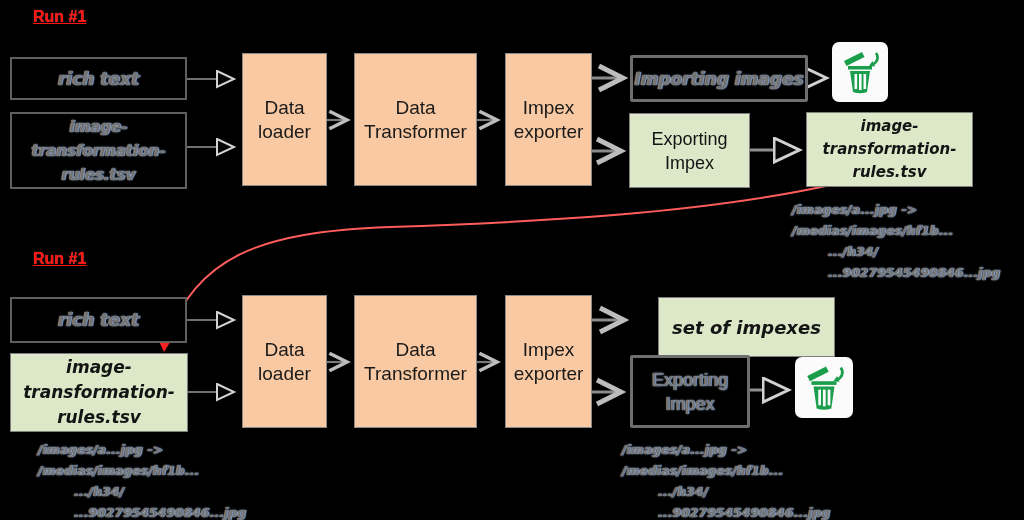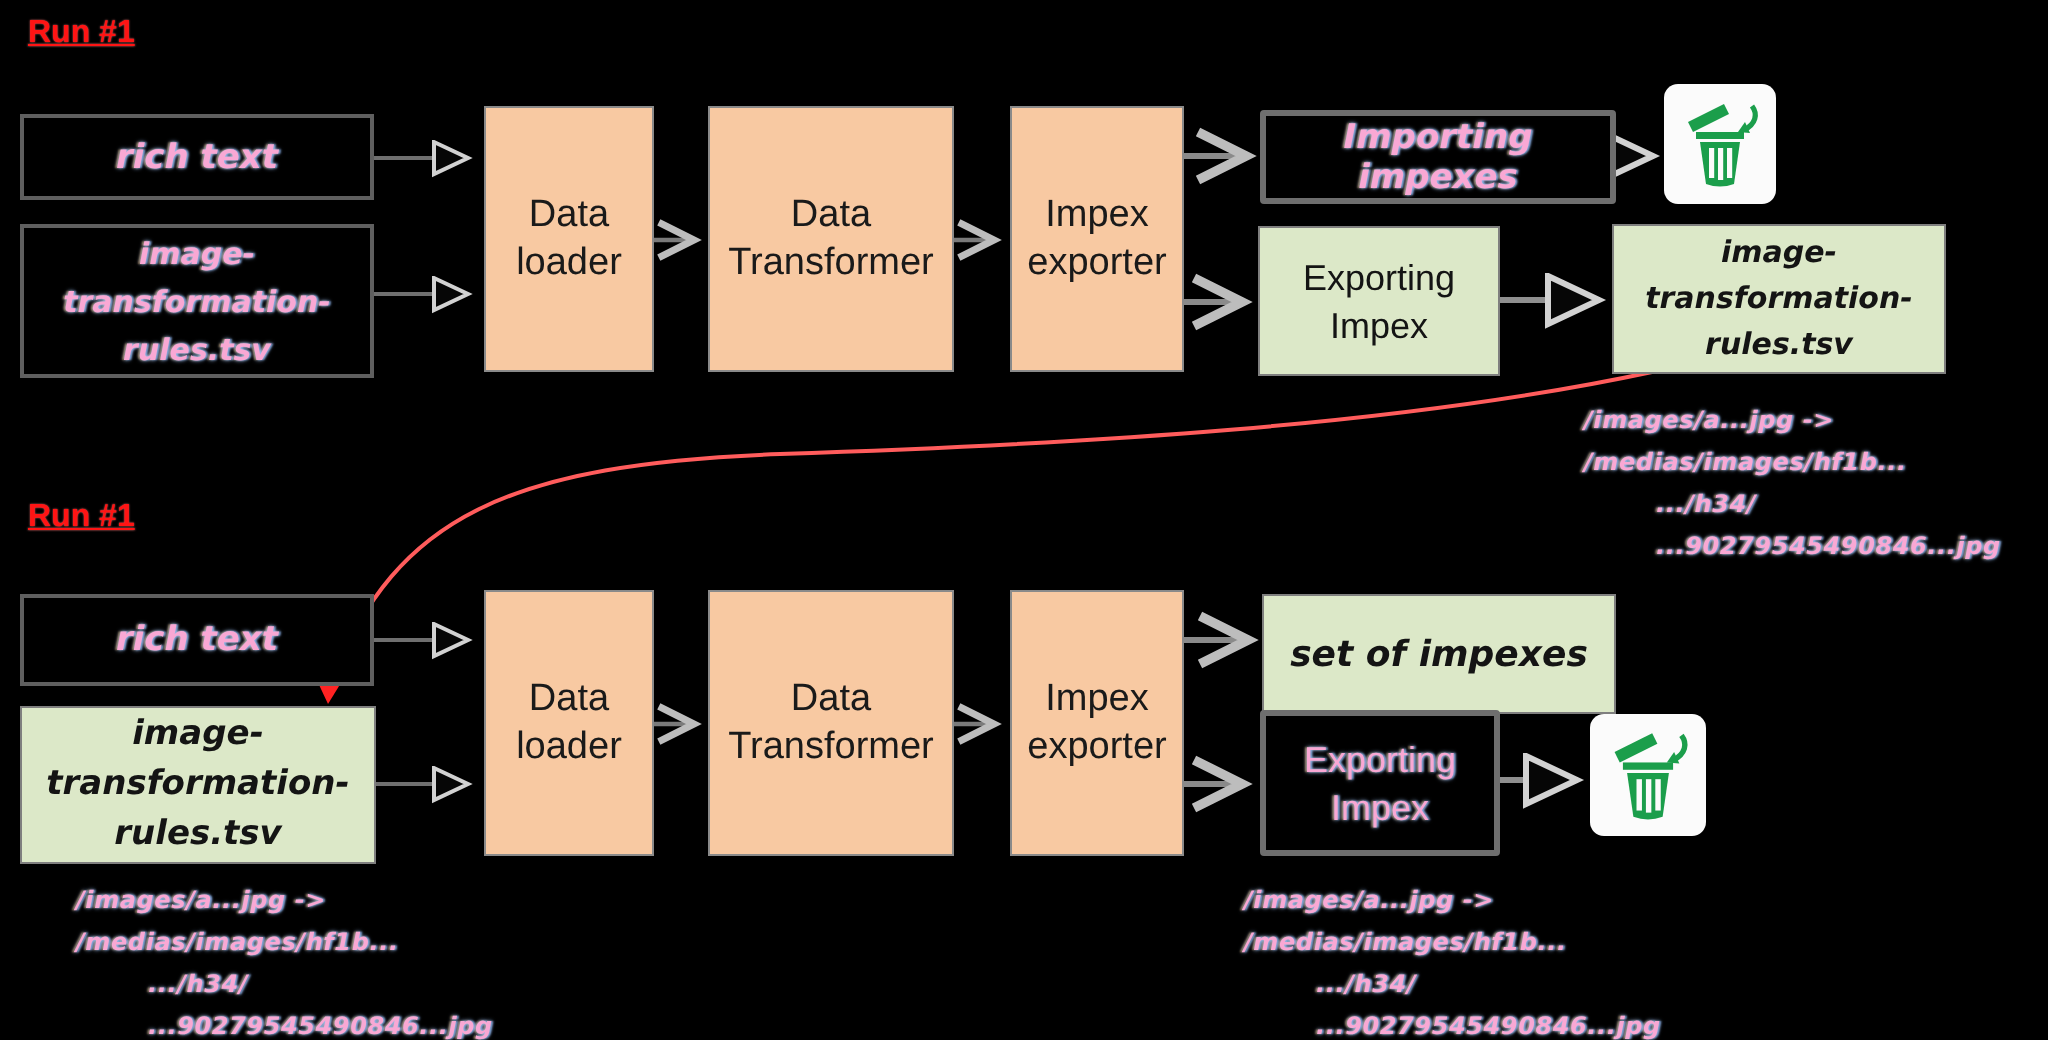--- a/index.html
+++ b/index.html
@@ -9,27 +9,27 @@
   .wires{position:absolute;left:0;top:0;z-index:1;}
   .node{z-index:2;display:flex;flex-direction:column;align-items:center;justify-content:center;
         text-align:center;}
   
   .orange{background:#F8C9A2;border:1.5px solid #8a8a8a;color:#1a1a1a;font-size:19px;line-height:24px;}
   .green{background:#DCE8C8;border:1.5px solid #7f7f7f;color:#141414;}
   .ghostbox{background:#000;border:2px solid #5f5f5f;}
   .ghostbox.heavy{border-width:3px;border-color:#6e6e6e;border-radius:2px;}
   
   .it{font-style:italic;font-weight:bold;font-family:"DejaVu Sans",sans-serif;}
-  .ghost{color:#f9a8d4;
+  .ghost{color:#737373;
          text-shadow:0 0 2px rgba(160,195,245,.95),
                      1px 0 1px rgba(140,180,240,.8),
                      -1px 0 1px rgba(255,195,120,.55);}
   .runlabel{z-index:2;color:#ff1414;font-weight:bold;font-size:16px;
             text-decoration:underline;font-family:"Liberation Sans",sans-serif;
-            text-shadow:0 0 1px rgba(255,120,120,.9);}
+            text-shadow:0 0 1px rgba(255,120,120,.9);margin-left:19px;}
   .tsvlines div{white-space:nowrap;}
   .pathtext{z-index:2;font-size:12px;line-height:21px;font-style:italic;font-weight:bold;
             font-family:"DejaVu Sans",sans-serif;letter-spacing:.3px;}
   .pathtext .ind{padding-left:36px;font-style:italic;}
   .sanslabel{font-family:Liberation Sans, sans-serif;}
   .trashtile{z-index:2;background:#fbfbfb;border-radius:7px;display:flex;
              align-items:center;justify-content:center;}
 </style>
 </head>
 <body>
@@ -83,21 +83,21 @@
     <div class="sanslabel" style="width:70px">Data loader</div>
   </div>
   <div class="abs node orange" style="left:354px;top:53px;width:123px;height:133px">
     <div class="sanslabel" style="width:115px">Data Transformer</div>
   </div>
   <div class="abs node orange" style="left:505px;top:53px;width:87px;height:133px">
     <div class="sanslabel" style="width:80px">Impex exporter</div>
   </div>
 
   <div class="abs node ghostbox heavy" style="left:630px;top:55px;width:178px;height:47px">
-    <div class="it ghost" style="font-size:17px">Importing impexes</div>
+    <div class="it ghost" style="font-size:17px">Importing images</div>
   </div>
 
   <div class="abs trashtile" style="left:832px;top:42px;width:56px;height:60px">
     <svg width="44" height="48" viewBox="0 0 44 46">
       <rect x="10" y="17" width="24" height="3.5" fill="#1B9E4B"></rect>
       <path d="M12 22 L32 22 L29 43 Q22 45.5 15 43 Z" fill="#1B9E4B"></path>
       <rect x="16.5" y="25" width="2.6" height="15" fill="#fbfbfb"></rect>
       <rect x="21" y="25" width="2.6" height="16" fill="#fbfbfb"></rect>
       <rect x="25.5" y="25" width="2.6" height="15" fill="#fbfbfb"></rect>
       <path d="M6 12 L24 3 L26.5 8 L8.5 17 Z" fill="#1B9E4B"></path>
@@ -138,21 +138,21 @@
   <div class="abs node orange" style="left:242px;top:295px;width:85px;height:133px">
     <div class="sanslabel" style="width:70px">Data loader</div>
   </div>
   <div class="abs node orange" style="left:354px;top:295px;width:123px;height:133px">
     <div class="sanslabel" style="width:115px">Data Transformer</div>
   </div>
   <div class="abs node orange" style="left:505px;top:295px;width:87px;height:133px">
     <div class="sanslabel" style="width:80px">Impex exporter</div>
   </div>
 
-  <div class="abs node green" style="left:631px;top:297px;width:177px;height:60px">
+  <div class="abs node green" style="left:658px;top:297px;width:177px;height:60px">
     <div class="it" style="font-size:18px">set of impexes</div>
   </div>
 
   <div class="abs node ghostbox heavy" style="left:630px;top:355px;width:120px;height:73px">
     <div class="sanslabel ghost" style="font-size:18px;line-height:24px;width:95px">Exporting Impex</div>
   </div>
 
   <div class="abs trashtile" style="left:795px;top:357px;width:58px;height:61px">
     <svg width="46" height="49" viewBox="0 0 44 46">
       <rect x="10" y="17" width="24" height="3.5" fill="#1B9E4B"></rect>

